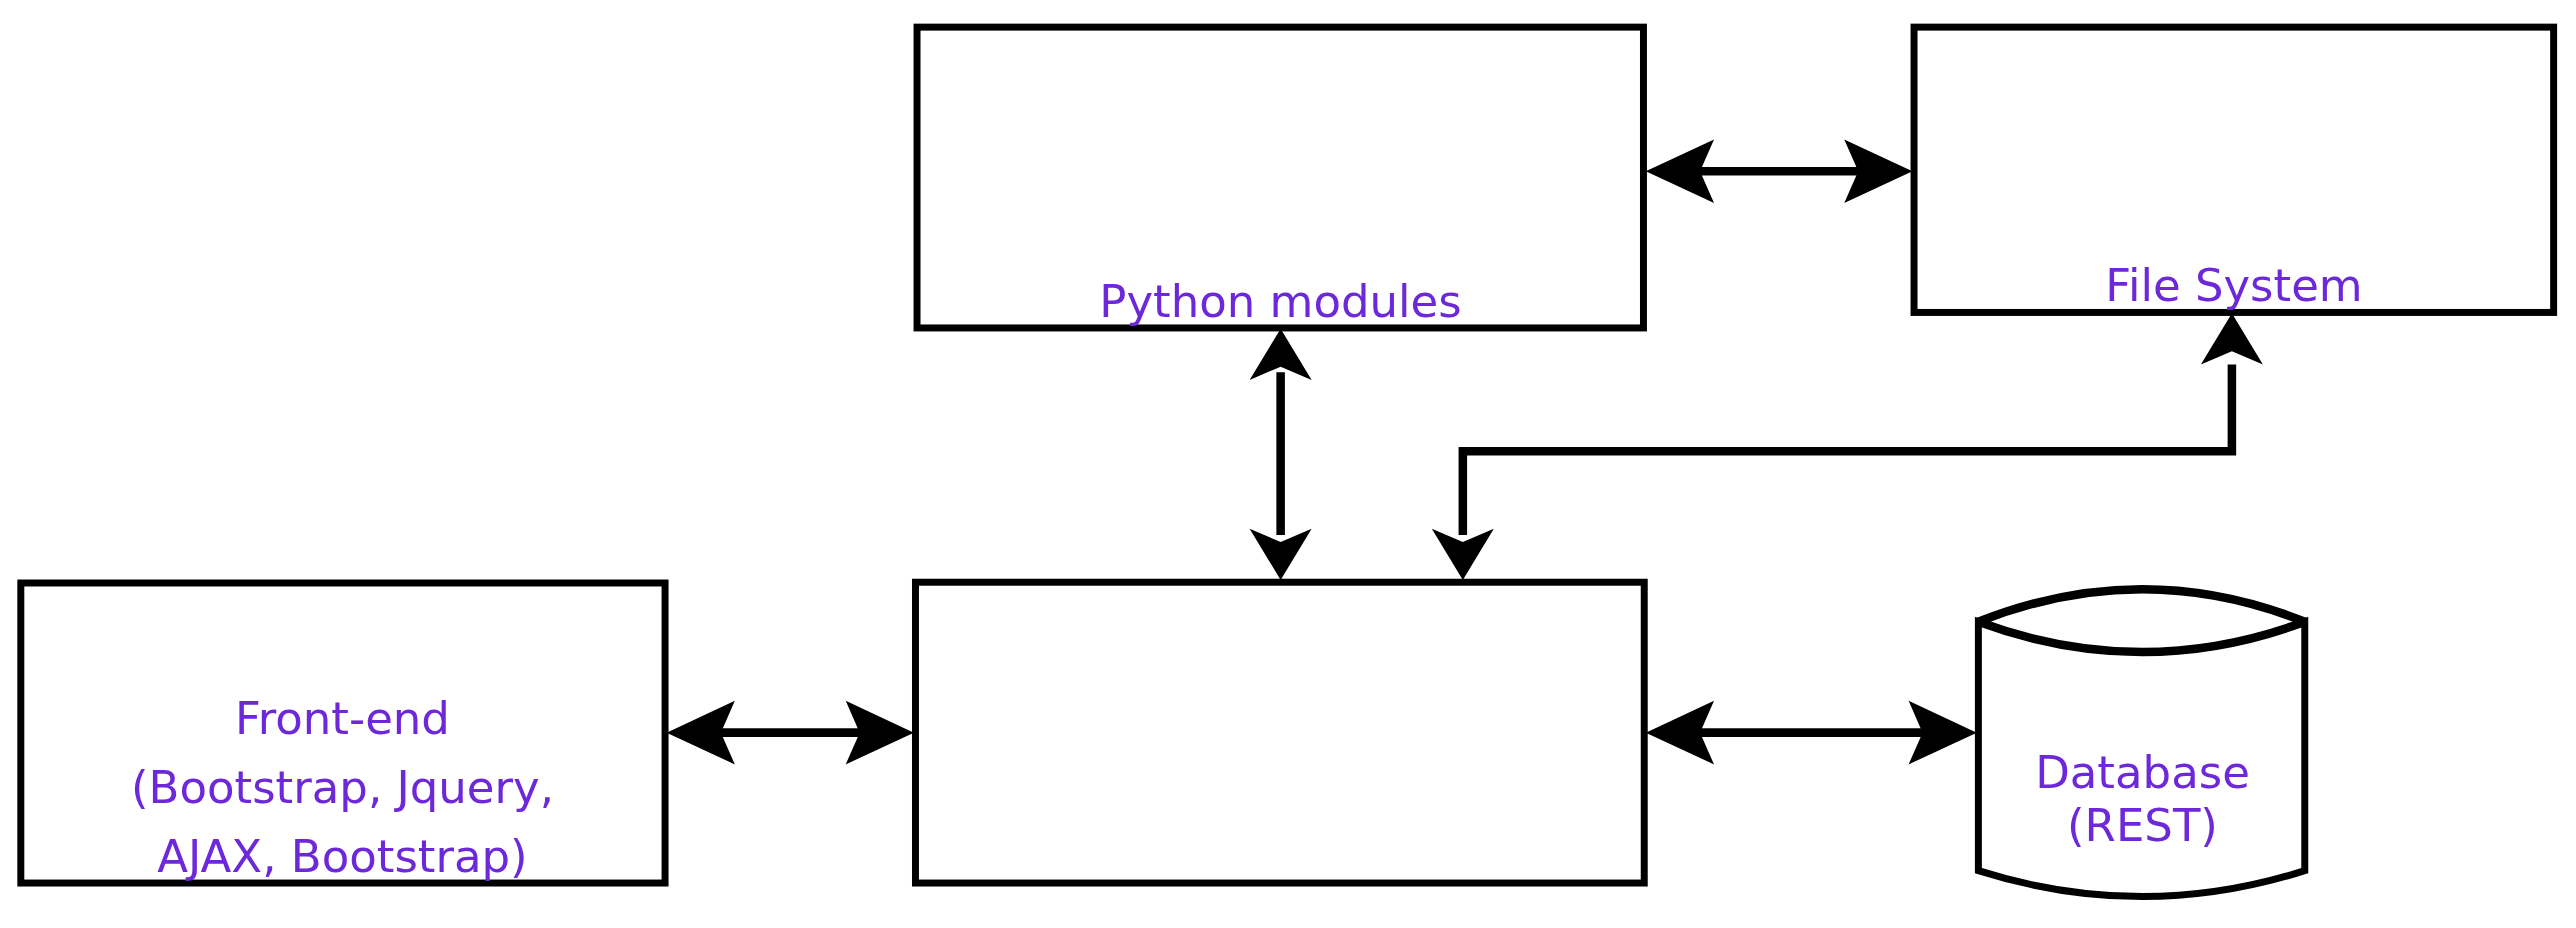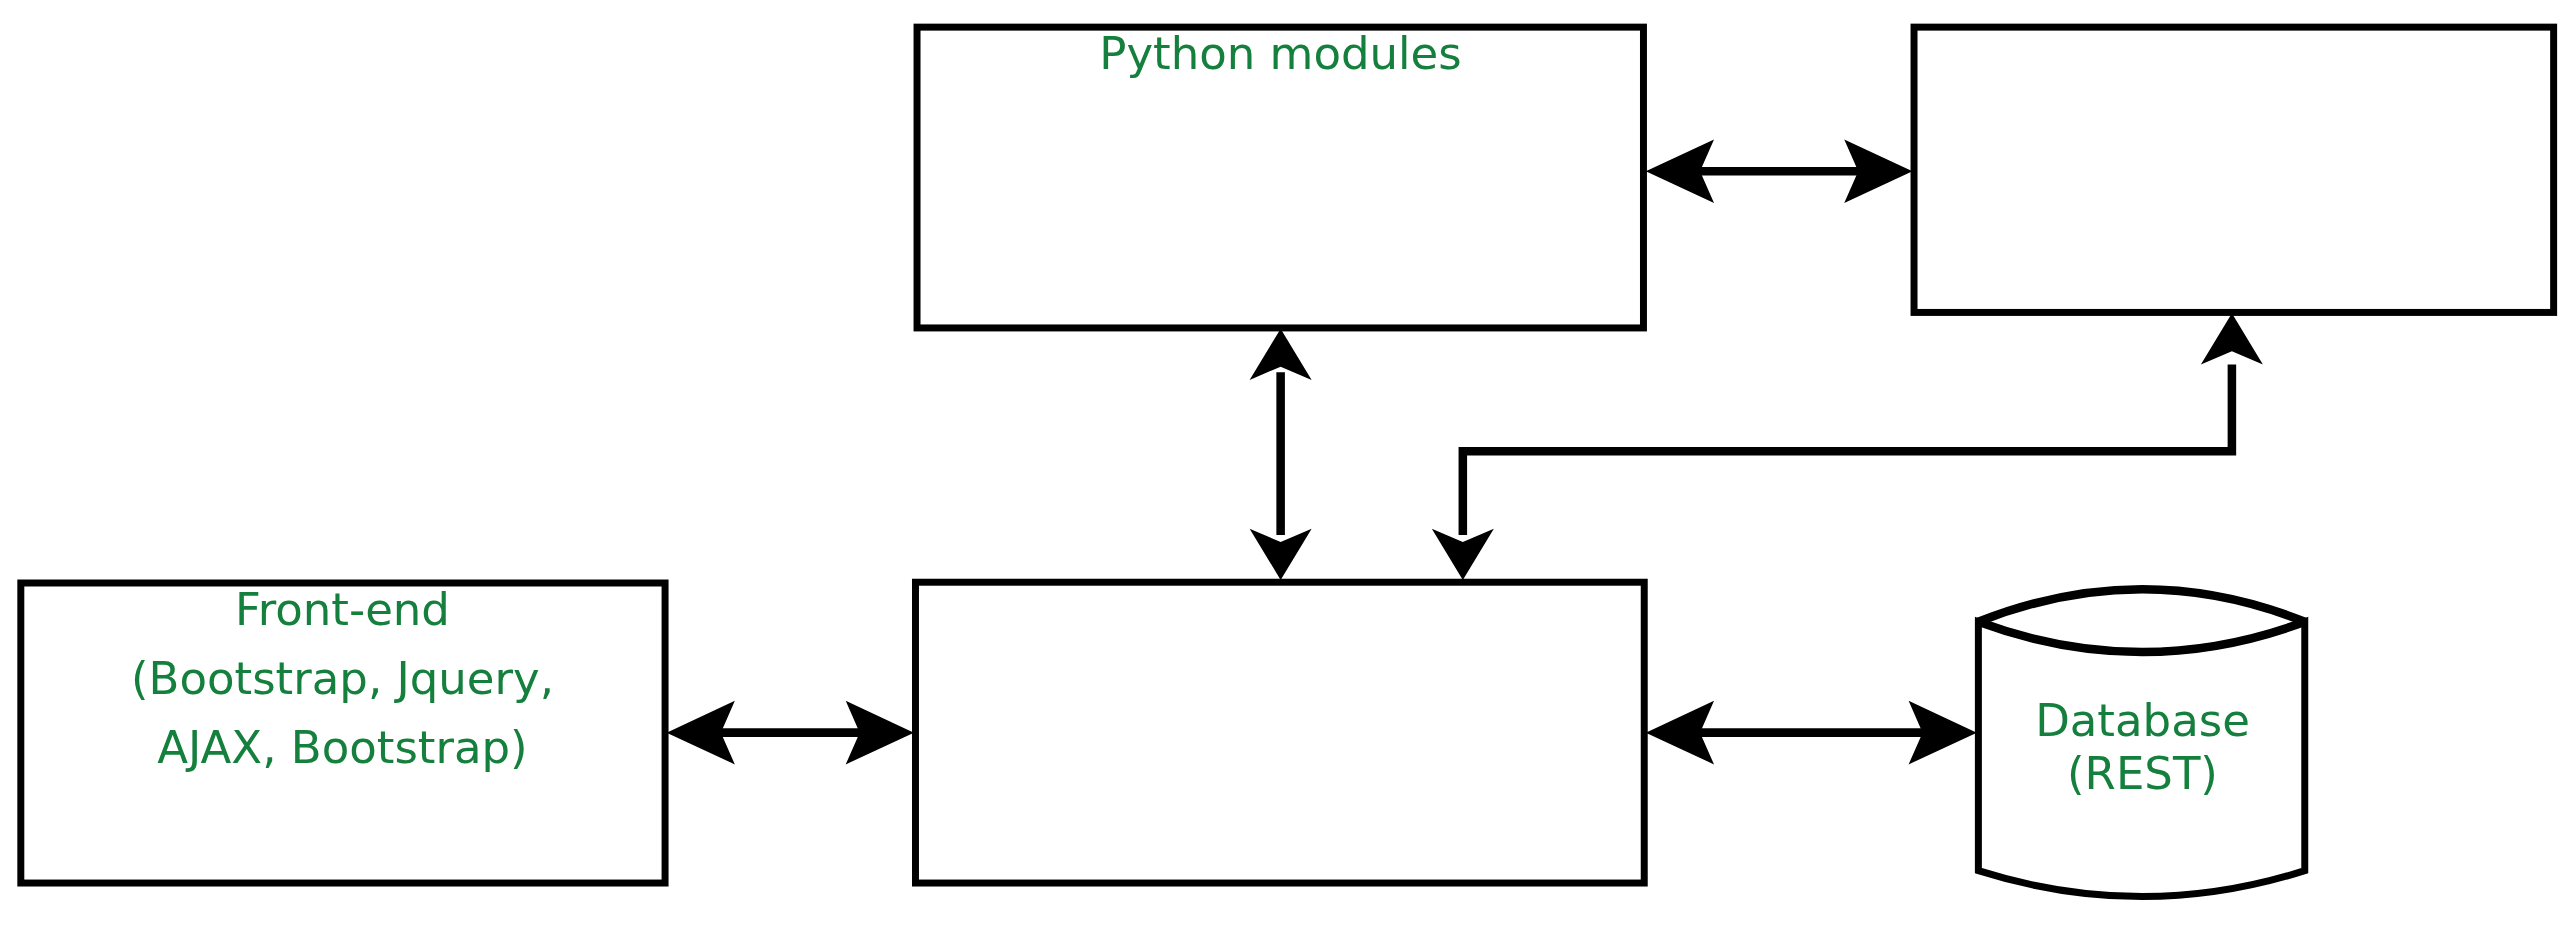--- a/index.html
+++ b/index.html
@@ -22,23 +22,23 @@
     left: 0;
     top: 0;
     width: 2576px;
     height: 928px;
   }
   .node-label {
     position: absolute;
     display: flex;
     flex-direction: column;
     align-items: center;
-    justify-content: flex-start;
+    justify-content: flex-end;
     text-align: center;
-    color: #15803d;
+    color: #6d28d9;
     font-size: 45px;
     line-height: 1.18;
     letter-spacing: 0px;
     pointer-events: none;
     white-space: nowrap;
   }
   .node-label .line {
     display: block;
   }
 </style>
@@ -101,27 +101,30 @@
         <polygon points="2549,945 2461,904 2479,945 2461,986" stroke="none"></polygon>
       </g>
 
     </g>
   </svg>
 
   <div class="node-label" style="left:917px; top:27px; width:727px; height:301px;">
     <span class="line">Python modules</span>
   </div>
 
+  <div class="node-label" style="left:1914px; top:27px; width:640px; height:285px;">
+    <span class="line">File System</span>
+  </div>
 
   <div class="node-label" style="left:20px; top:583px; width:645px; height:300px;gap:16px;">
     <span class="line">Front-end</span>
     <span class="line">(Bootstrap, Jquery,</span>
     <span class="line">AJAX, Bootstrap)</span>
   </div>
 
 
-  <div class="node-label" style="left:1979px; top:694px; width:327px; height:186px;">
+  <div class="node-label" style="left:1979px; top:666px; width:327px; height:186px;">
     <span class="line">Database</span>
     <span class="line">(REST)</span>
   </div>
 
 </div>
 
 
 </body></html>

